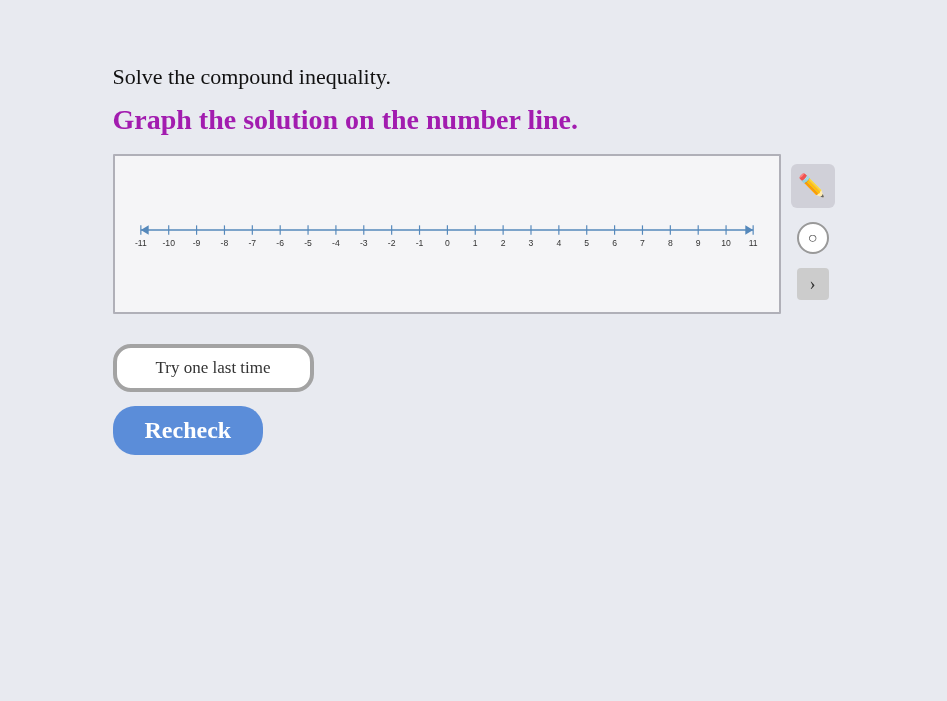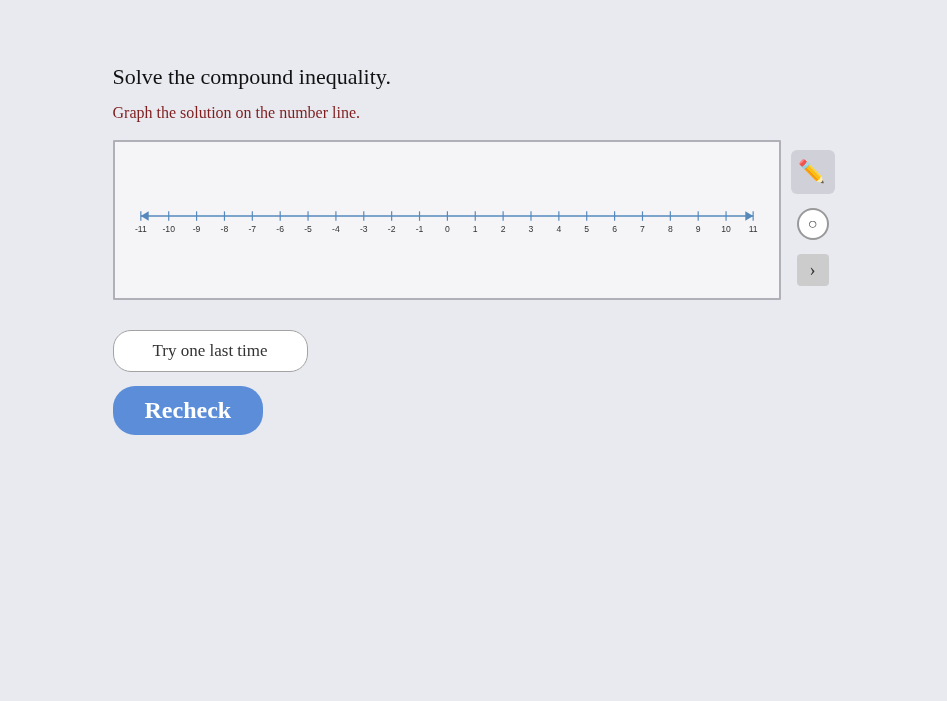--- a/index.html
+++ b/index.html
@@ -34,23 +34,23 @@
 
     .inequality {
       font-size: 22px;
       color: #111;
       margin-left: 60px;
       margin-bottom: 16px;
       font-family: Georgia, serif;
     }
 
     .graph-instruction {
-      font-size: 16px;
-      font-weight: normal;
-      color: #7f1d1d;
+      font-size: 28px;
+      font-weight: bold;
+      color: #a21caf;
       margin-bottom: 18px;
       font-family: Georgia, serif;
     }
 
     .number-line-wrapper {
       display: flex;
       align-items: flex-start;
       gap: 10px;
       margin-bottom: 30px;
     }
@@ -121,21 +121,21 @@
     }
 
     .buttons-row {
       display: flex;
       align-items: center;
       gap: 16px;
       margin-top: 10px;
     }
 
     .try-again-btn {
-      border: 1px solid #a3a3a3;
+      border: 4px solid #a3a3a3;
       border-radius: 18px;
       background: white;
       color: #333;
       font-size: 17px;
       font-family: Georgia, serif;
       padding: 10px 39px;
       cursor: pointer;
     }
 
     .recheck-btn {

